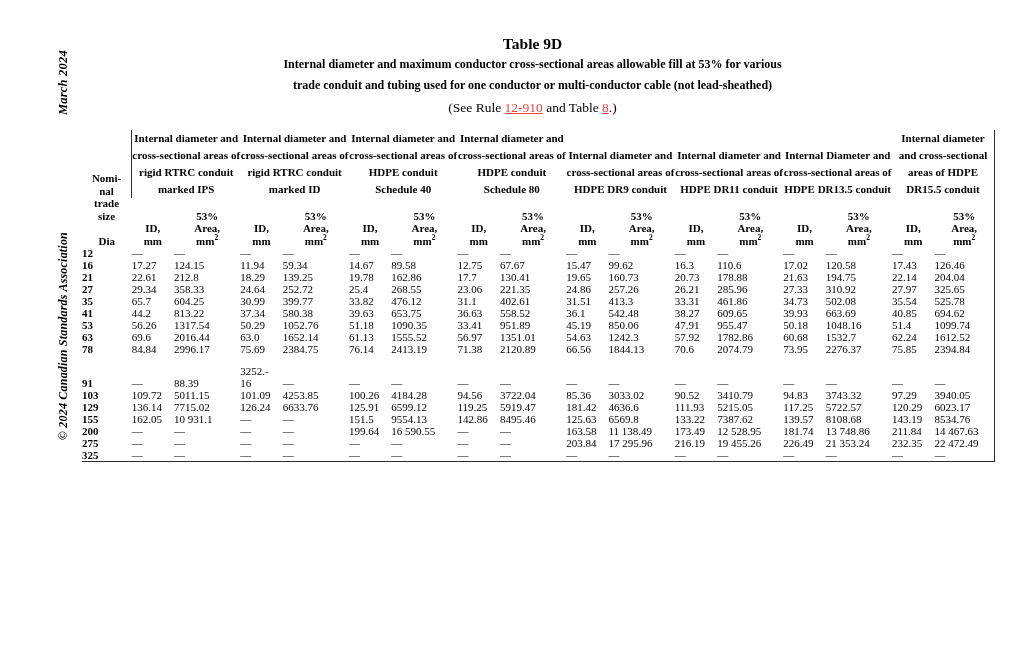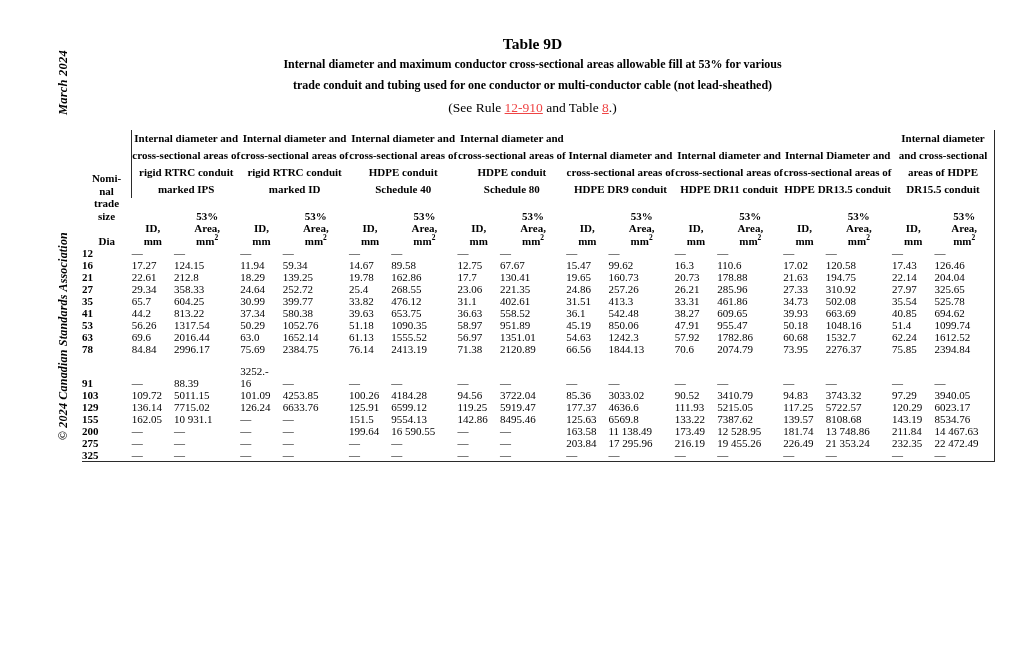--- a/index.html
+++ b/index.html
@@ -465,21 +465,21 @@
           <td class="val last">694.62</td>
         </tr>
         <tr>
           <td class="rh">53</td>
           <td class="val">56.26</td>
           <td class="val">1317.54</td>
           <td class="val">50.29</td>
           <td class="val">1052.76</td>
           <td class="val">51.18</td>
           <td class="val">1090.35</td>
-          <td class="val">58.97</td>
+          <td class="val">33.41</td>
           <td class="val">951.89</td>
           <td class="val">45.19</td>
           <td class="val">850.06</td>
           <td class="val">47.91</td>
           <td class="val">955.47</td>
           <td class="val">50.18</td>
           <td class="val">1048.16</td>
           <td class="val">51.4</td>
           <td class="val last">1099.74</td>
         </tr>
@@ -562,21 +562,21 @@
         <tr>
           <td class="rh">129</td>
           <td class="val">136.14</td>
           <td class="val">7715.02</td>
           <td class="val">126.24</td>
           <td class="val">6633.76</td>
           <td class="val">125.91</td>
           <td class="val">6599.12</td>
           <td class="val">119.25</td>
           <td class="val">5919.47</td>
-          <td class="val">177.37</td>
+          <td class="val">181.42</td>
           <td class="val">4636.6</td>
           <td class="val">111.93</td>
           <td class="val">5215.05</td>
           <td class="val">117.25</td>
           <td class="val">5722.57</td>
           <td class="val">120.29</td>
           <td class="val last">6023.17</td>
         </tr>
         <tr>
           <td class="rh">155</td>

